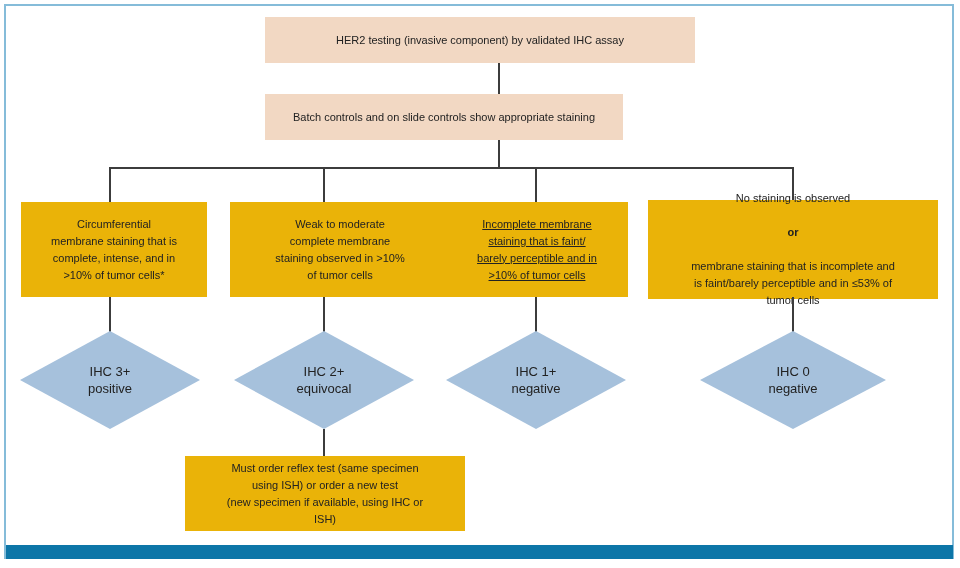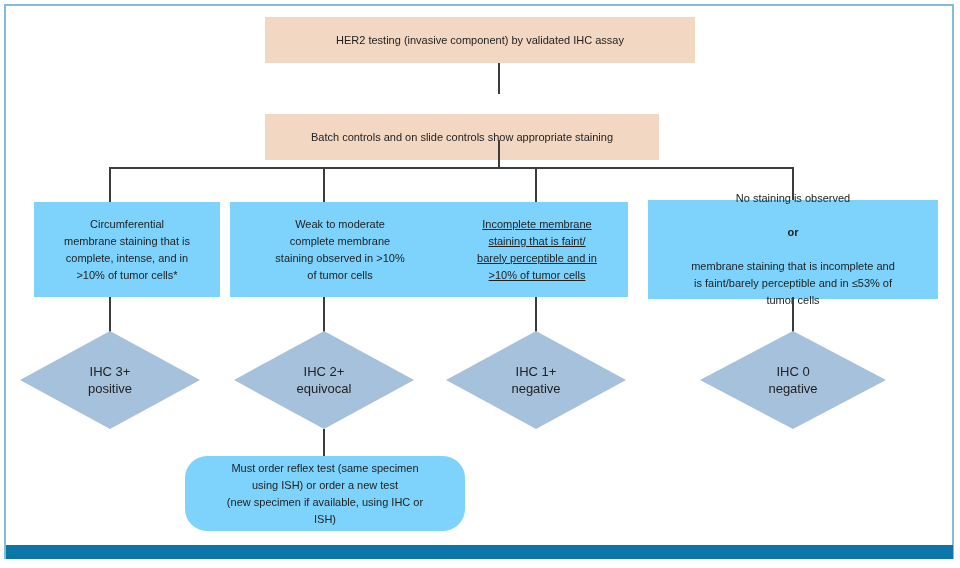--- a/index.html
+++ b/index.html
@@ -15,21 +15,21 @@
     position: absolute; left: 6px; top: 545px; width: 947px; height: 14px;
     background: #0d76a8;
   }
   .node {
     position: absolute; box-sizing: border-box;
     display: flex; align-items: center; justify-content: center;
     text-align: center; font-size: 11px; line-height: 17px;
     white-space: pre-line; padding: 2px 4px;
   }
   .peach { background: #f2d8c3; }
-  .blue  { background: #7dd3fc; }
+  .blue  { background: #eab308; }
   .diamond {
     position: absolute; box-sizing: border-box;
     display: flex; align-items: center; justify-content: center;
     text-align: center; font-size: 13px; line-height: 17px;
     white-space: pre-line; background: #a6c1dc;
     clip-path: polygon(50% 0, 100% 50%, 50% 100%, 0 50%);
   }
   .line { position: absolute; background: #3c3c3c; }
   .orbold { font-weight: bold; }
 </style>
@@ -37,32 +37,32 @@
 <body>
 
 <div class="canvas">
 
   <div class="frame"></div>
 
   <div class="node peach" style="left:265px; top:17px; width:430px; height:46px;">HER2 testing (invasive component) by validated IHC assay</div>
 
   <div class="line" style="left:498px; top:63px; width:2px; height:31px;"></div>
 
-  <div class="node peach" style="left:265px; top:94px; width:394px; height:46px;margin-top:20px;">Batch controls and on slide controls show appropriate staining</div>
+  <div class="node peach" style="left:265px; top:94px; width:358px; height:46px;">Batch controls and on slide controls show appropriate staining</div>
 
   <div class="line" style="left:498px; top:140px; width:2px; height:28px;"></div>
 
   <div class="line" style="left:109px; top:167px; width:685px; height:2px;"></div>
 
   <div class="line" style="left:109px; top:167px; width:2px; height:36px;"></div>
   <div class="line" style="left:323px; top:167px; width:2px; height:36px;"></div>
   <div class="line" style="left:535px; top:167px; width:2px; height:36px;"></div>
   <div class="line" style="left:792px; top:167px; width:2px; height:36px;"></div>
 
-  <div class="node blue" style="left:34px; top:202px; width:186px; height:95px;">Circumferential
+  <div class="node blue" style="left:21px; top:202px; width:186px; height:95px;">Circumferential
 membrane staining that is
 complete, intense, and in
 &gt;10% of tumor cells*</div>
 
   <div class="node blue" style="left:230px; top:202px; width:220px; height:95px;">Weak to moderate
 complete membrane
 staining observed in &gt;10%
 of tumor cells</div>
 
   <div class="node blue" style="left:446px; top:202px; width:182px; height:95px;text-decoration:underline;">Incomplete membrane
@@ -92,20 +92,20 @@
 equivocal</div>
 
   <div class="diamond" style="left:446px; top:331px; width:180px; height:98px;">IHC 1+
 negative</div>
 
   <div class="diamond" style="left:700px; top:331px; width:186px; height:98px;">IHC 0
 negative</div>
 
   <div class="line" style="left:323px; top:429px; width:2px; height:27px;"></div>
 
-  <div class="node blue" style="left:185px; top:456px; width:280px; height:75px;border-radius:22px;">Must order reflex test (same specimen
+  <div class="node blue" style="left:185px; top:456px; width:280px; height:75px;">Must order reflex test (same specimen
 using ISH) or order a new test
 (new specimen if available, using IHC or
 ISH)</div>
 
   <div class="accent-bar"></div>
 
 </div>
 
 </body></html>

